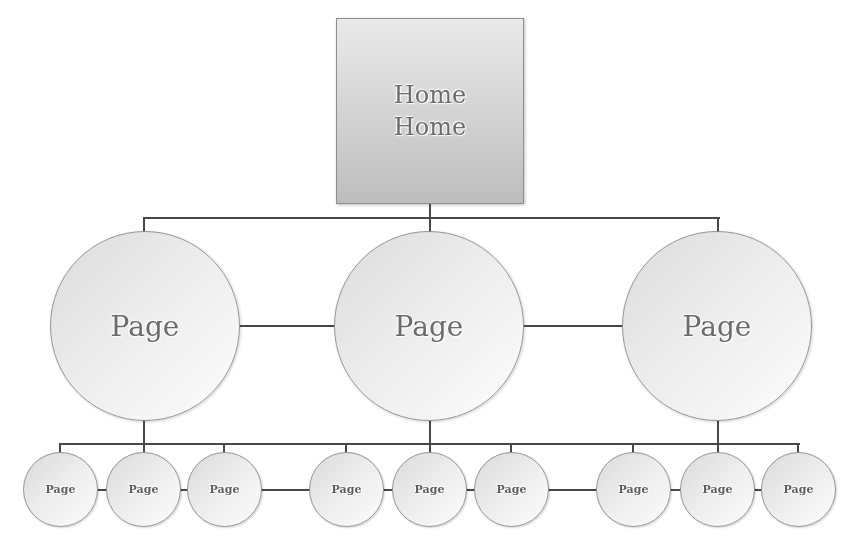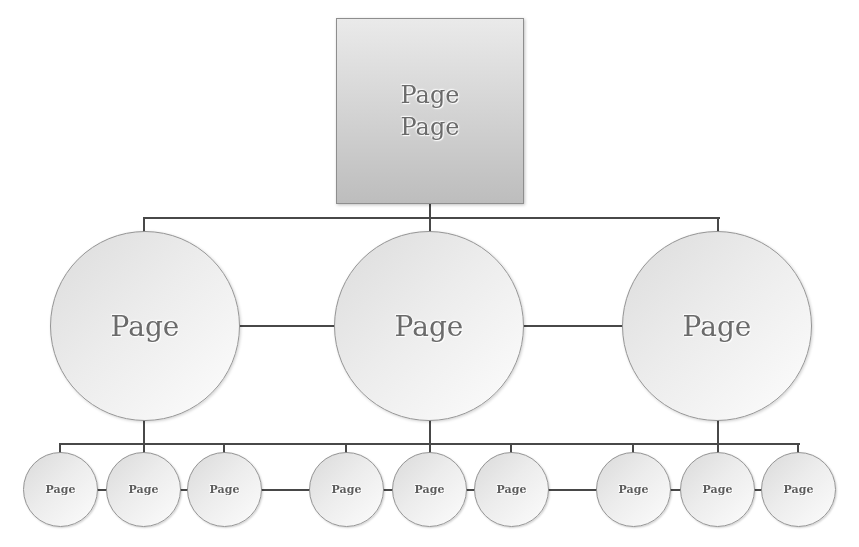--- a/index.html
+++ b/index.html
@@ -104,21 +104,21 @@
   <div class="line hline" style="left:59px; top:443px; width:741px;"></div>
   <div class="line vline" style="left:59px; top:443px; height:16px;"></div>
   <div class="line vline" style="left:223px; top:443px; height:16px;"></div>
   <div class="line vline" style="left:345px; top:443px; height:16px;"></div>
   <div class="line vline" style="left:510px; top:443px; height:16px;"></div>
   <div class="line vline" style="left:632px; top:443px; height:16px;"></div>
   <div class="line vline" style="left:797px; top:443px; height:16px;"></div>
   <div class="line hline" style="left:60px; top:489px; width:739px;"></div>
 
   <div class="node root-node">
-    <span class="node-label">Page Page</span>
+    <span class="node-label">Home Home</span>
   </div>
 
   <div class="node big-circle bc-0">
     <span class="node-label">Page</span>
   </div>
   <div class="node big-circle bc-1">
     <span class="node-label">Page</span>
   </div>
   <div class="node big-circle bc-2">
     <span class="node-label">Page</span>

